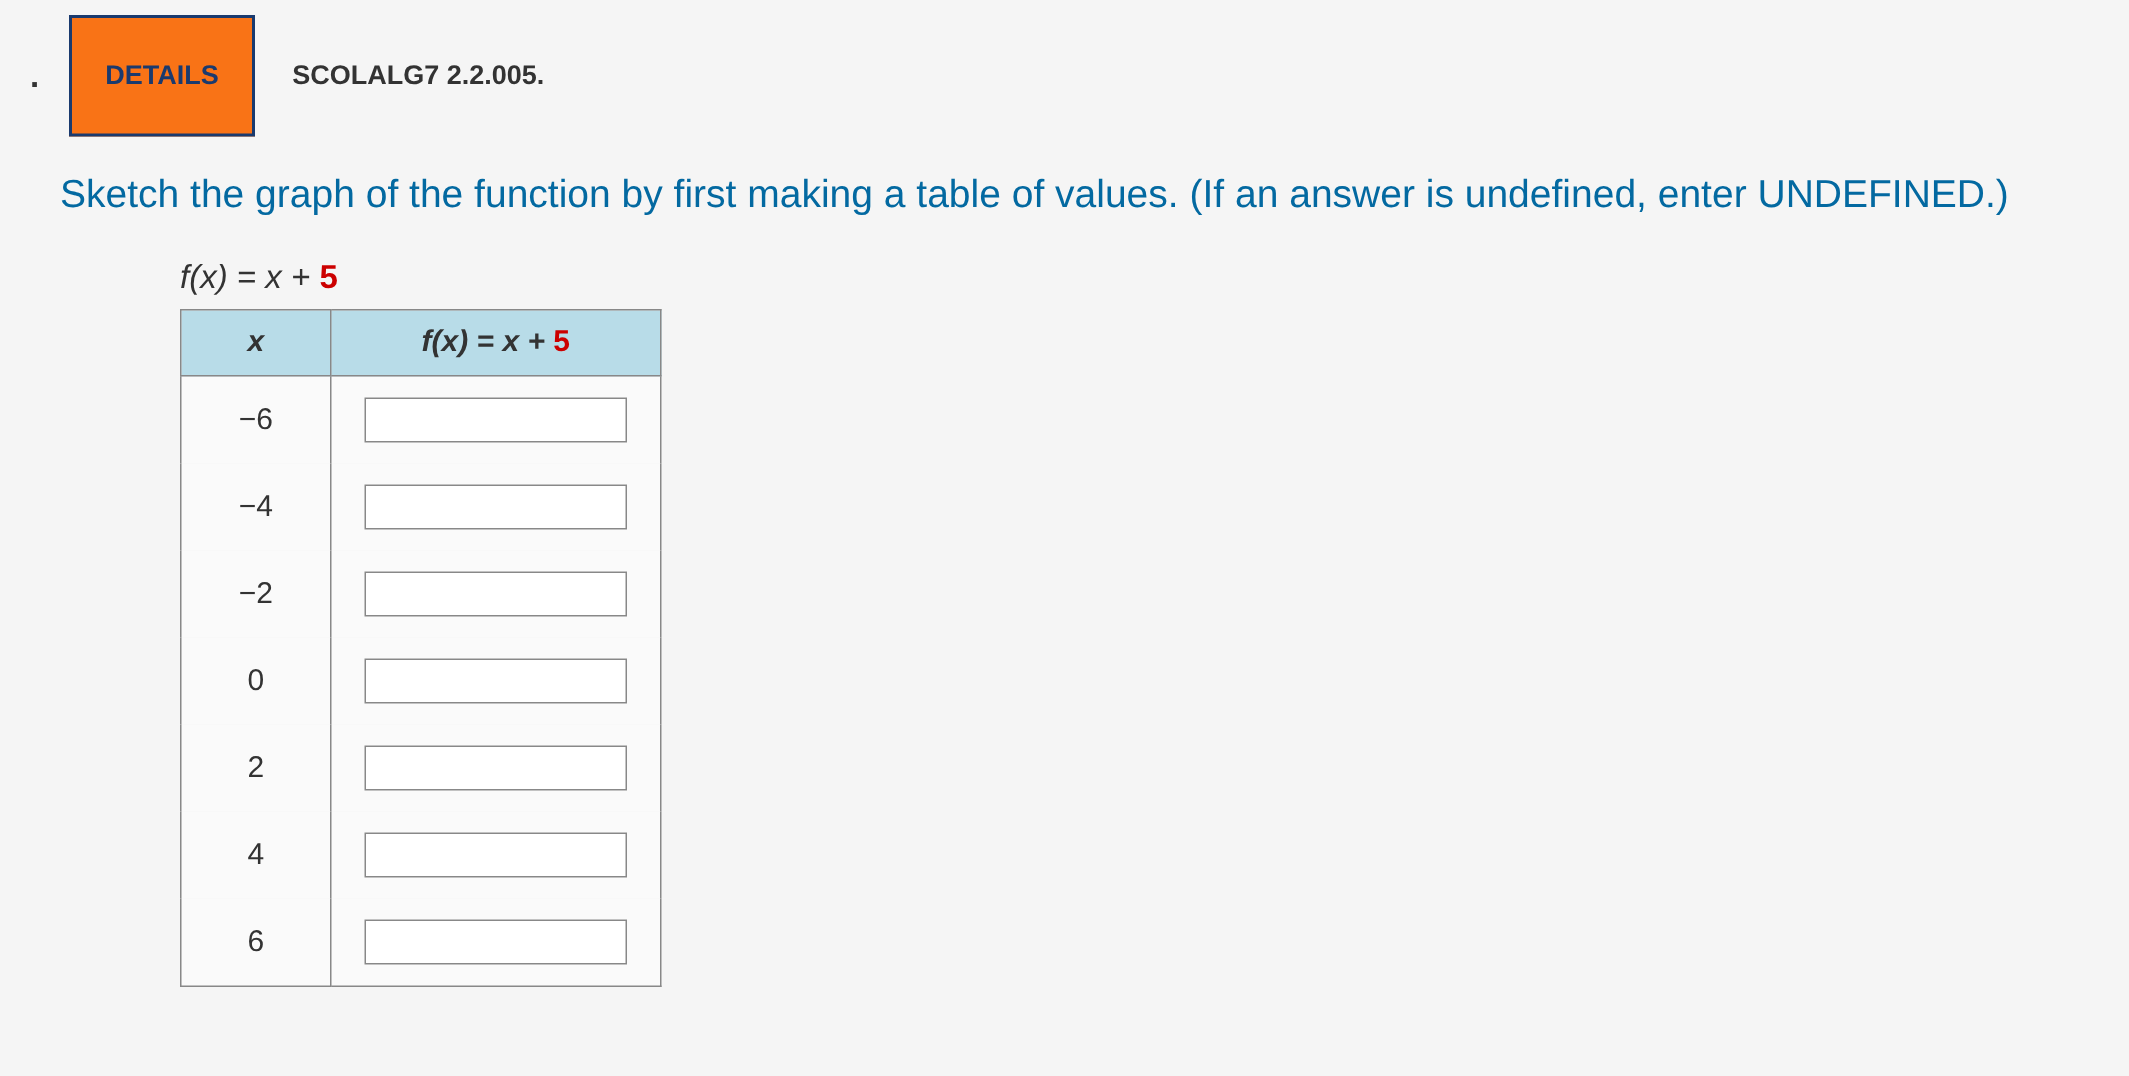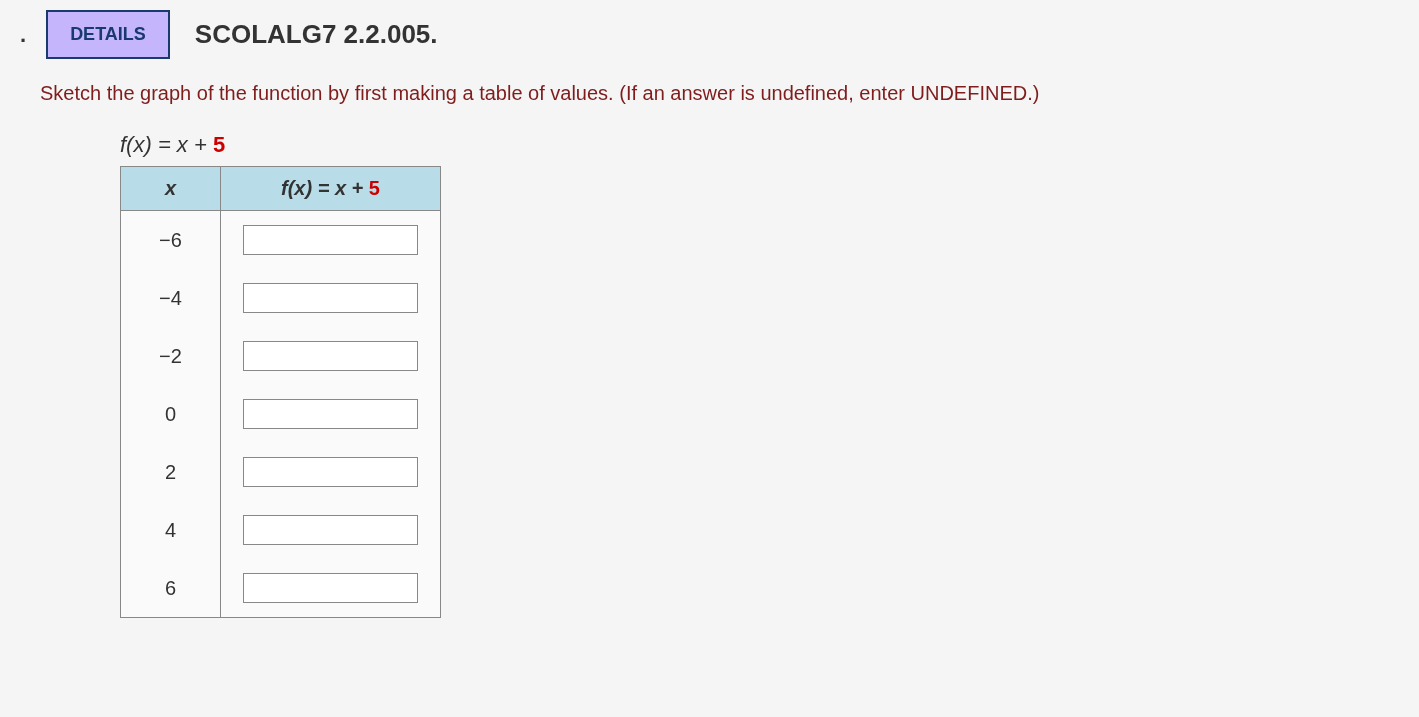--- a/index.html
+++ b/index.html
@@ -19,38 +19,38 @@
       gap: 15px;
       margin-bottom: 20px;
     }
     .question-number {
       font-size: 22px;
       font-weight: bold;
       color: #333;
       margin-right: 5px;
     }
     .outline-button {
-      background: #c4b5fd;
+      background: #f97316;
       border: 2px solid #1a3a6e;
       color: #1a3a6e;
-      padding: 12px 22px;
+      padding: 28px 22px;
       font-size: 18px;
       font-weight: 600;
       cursor: pointer;
       font-family: inherit;
     }
     .problem-code {
-      font-size: 26px;
+      font-size: 18px;
       font-weight: bold;
       color: #333;
       margin-left: 10px;
     }
     .instruction-text {
-      font-size: 20px;
-      color: #7f1d1d;
+      font-size: 26px;
+      color: #0369a1;
       margin: 15px 0 25px 20px;
       line-height: 1.4;
     }
     .function-label {
       font-size: 22px;
       font-style: italic;
       margin-left: 100px;
       margin-bottom: 8px;
       color: #333;
     }

